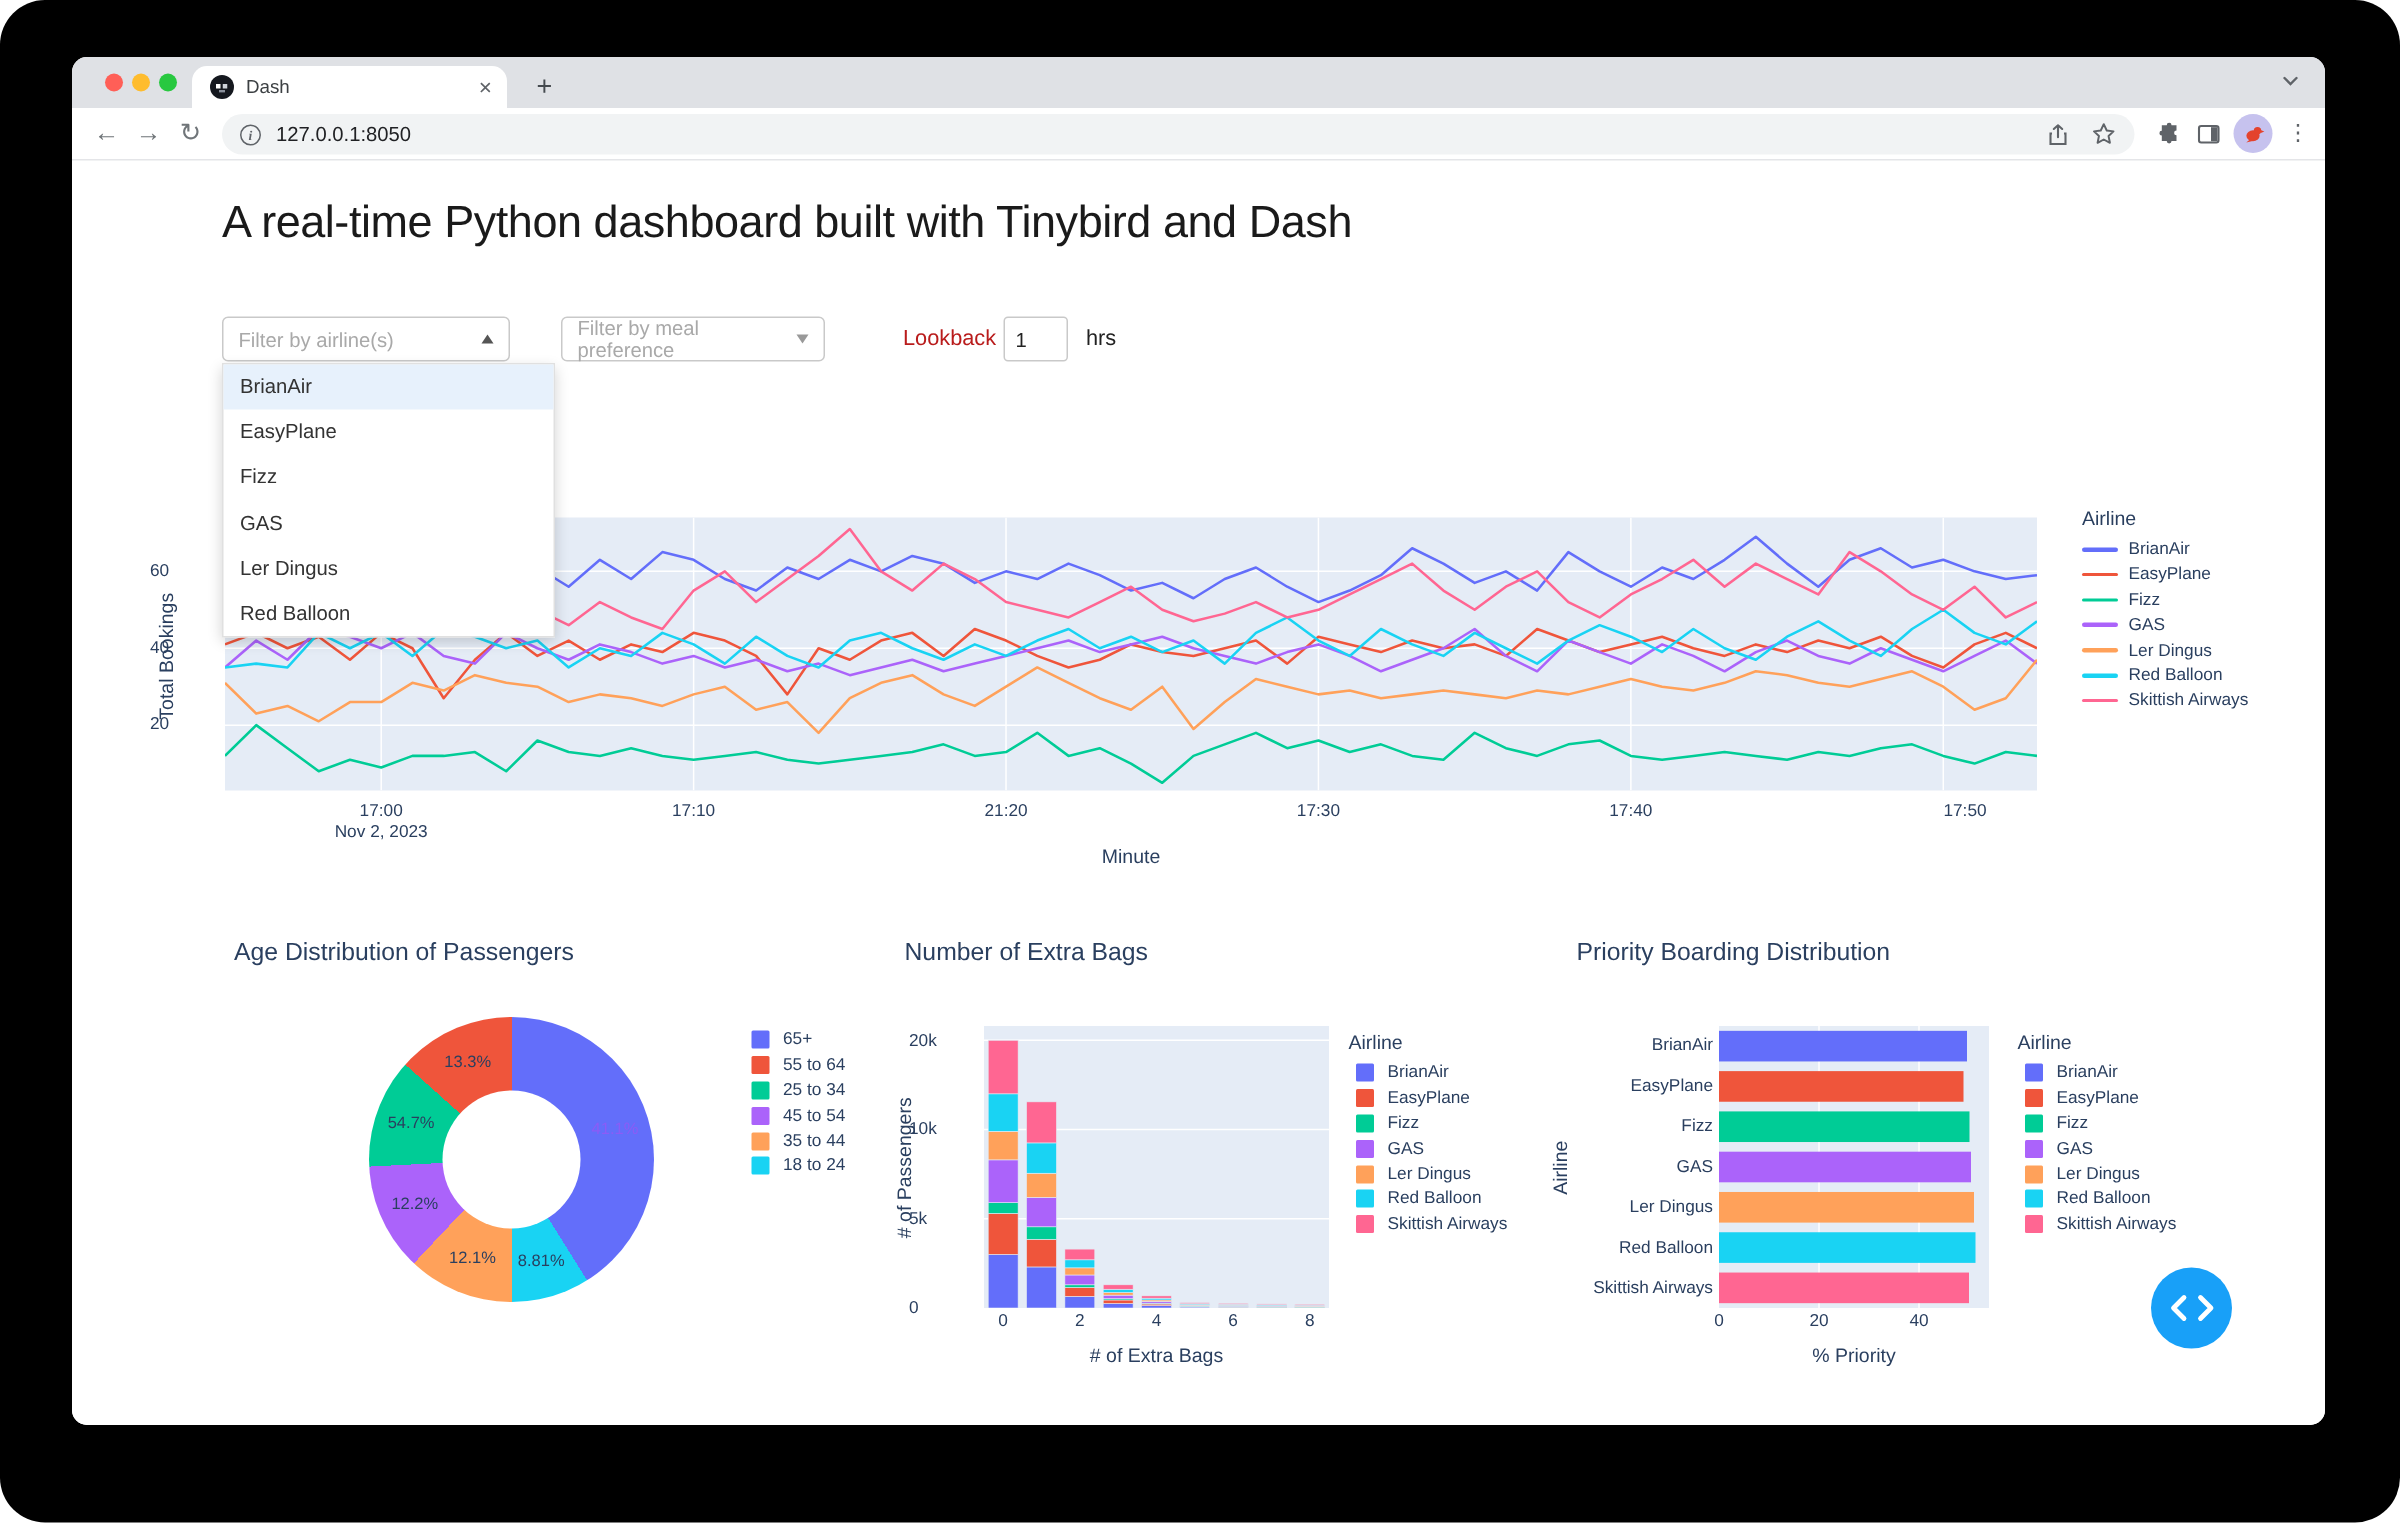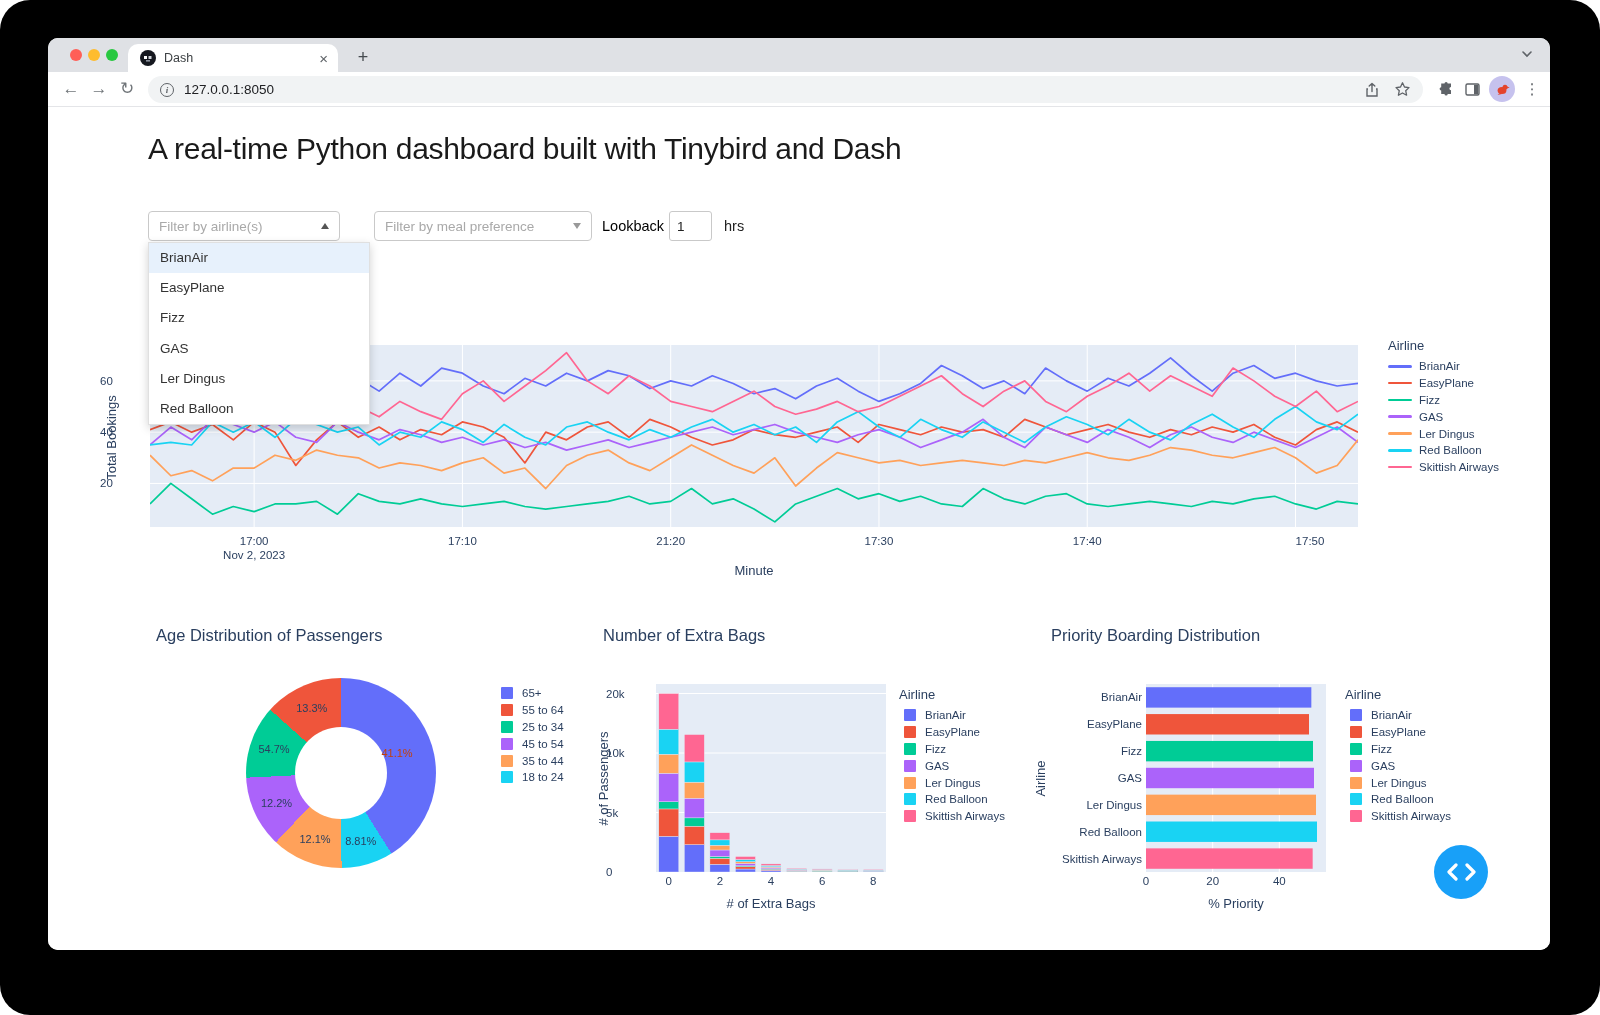--- a/index.html
+++ b/index.html
@@ -29,21 +29,21 @@
   .page { position:absolute; left:0; top:70px; width:1502px; height:842px; background:#fff; }
   .page-title { position:absolute; left:100px; top:24px; font-size:30px; font-weight:500; color:#1a1a1a; letter-spacing:-.3px; }
 
   .dd { position:absolute; top:103px; height:30px; background:#fff; border:1px solid #c9c9c9; border-radius:4px; display:flex; align-items:center; padding:0 10px; }
   .dd-placeholder { font-size:13.5px; color:#a9a9a9; flex:1; }
   .caret-up { width:0; height:0; border-left:4.5px solid transparent; border-right:4.5px solid transparent; border-bottom:6px solid #555; }
   .caret-down { width:0; height:0; border-left:4.5px solid transparent; border-right:4.5px solid transparent; border-top:6px solid #999; }
   .dd-menu { position:absolute; left:100px; top:134px; width:222px; background:#fff; border:1px solid #e0e0e0; box-shadow:0 3px 9px rgba(0,0,0,.18); z-index:40; }
   .dd-item { height:30.2px; line-height:30.2px; padding:0 11px; font-size:13.5px; color:#333; }
   .dd-item.hl { background:#e7f1fc; }
-  .lb-label { position:absolute; left:554px; top:103px; line-height:30px; font-size:14.5px; color:#000000; }
+  .lb-label { position:absolute; left:554px; top:103px; line-height:30px; font-size:14.5px; color:#b91c1c; }
   .lb-input { position:absolute; left:621px; top:103px; width:43px; height:30px; border:1px solid #c9c9c9; border-radius:3px; font-size:13.5px; padding:0 7px; color:#222; font-family:inherit; }
   .lb-unit { position:absolute; left:676px; top:103px; line-height:30px; font-size:14.5px; color:#222; }
 
   
   .plot-bg { position:absolute; background:#e5ecf6; }
   .tick { position:absolute; font-size:11.5px; color:#2a3f5f; }
   .tick.xc { width:100px; text-align:center; }
   .tick.yr { width:44px; }
   .ax-title { position:absolute; font-size:13px; color:#2a3f5f; }
   .chart-title { position:absolute; font-size:16.5px; color:#2a3f5f; }
@@ -130,21 +130,21 @@
       <div class="dots">⋮</div>
     </div>
 
     <div class="page">
       <h1 class="page-title">A real-time Python dashboard built with Tinybird and Dash</h1>
 
       <div class="dd" style="left:100px;width:192px">
         <span class="dd-placeholder">Filter by airline(s)</span>
         <span class="caret-up"></span>
       </div>
-      <div class="dd" style="left:326px;width:218px">
+      <div class="dd" style="left:326px;width:176px">
         <span class="dd-placeholder">Filter by meal preference</span>
         <span class="caret-down"></span>
       </div>
       <span class="lb-label">Lookback</span>
       <input class="lb-input" value="1" style="">
       <span class="lb-unit">hrs</span>
 
       <div class="dd-menu" id="ddMenu">
           <div class="dd-item hl">BrianAir</div>
           <div class="dd-item">EasyPlane</div>
@@ -207,21 +207,21 @@
             <div class="sw-line" style="background: rgb(255, 102, 146);"></div>
             <span>Skittish Airways</span>
           </div>
         </div>
 
       <div class="chart-title" style="left:108px;top:518px">Age Distribution of Passengers</div>
       <div class="donut-box">
         <div class="donut" id="donut" style="background: conic-gradient(rgb(99, 110, 250) 0%, rgb(99, 110, 250) 41.1%, rgb(25, 211, 243) 41.1%, rgb(25, 211, 243) 49.91%, rgb(255, 161, 90) 49.91%, rgb(255, 161, 90) 62.01%, rgb(171, 99, 250) 62.01%, rgb(171, 99, 250) 74.21%, rgb(0, 204, 150) 74.21%, rgb(0, 204, 150) 86.61%, rgb(239, 85, 59) 86.61%, rgb(239, 85, 59) 100%);"></div>
         <div class="donut-hole"></div>
         <div id="pieLabels">
-            <div class="pie-label" style="left: 151px; top: 75.4059px; color: #c2410c;">41.1%</div>
+            <div class="pie-label" style="left: 164px; top: 75.4059px; color: #8b5cf6;">41.1%</div>
             <div class="pie-label" style="left: 114.787px; top: 163.187px; color: rgb(42, 63, 95);">8.81%</div>
             <div class="pie-label" style="left: 69.0292px; top: 161.08px; color: rgb(42, 63, 95);">12.1%</div>
             <div class="pie-label" style="left: 30.5499px; top: 124.786px; color: rgb(42, 63, 95);">12.2%</div>
             <div class="pie-label" style="left: 28.0625px; top: 71.3277px; color: rgb(42, 63, 95);">54.7%</div>
             <div class="pie-label" style="left: 65.8231px; top: 30.272px; color: rgb(42, 63, 95);">13.3%</div>
           </div>
       </div>
       <div class="legend" style="left:448px;top:577px" id="pieLegend">
           <div class="lg-entry">
             <div class="sw-sq" style="background: rgb(99, 110, 250);"></div>

